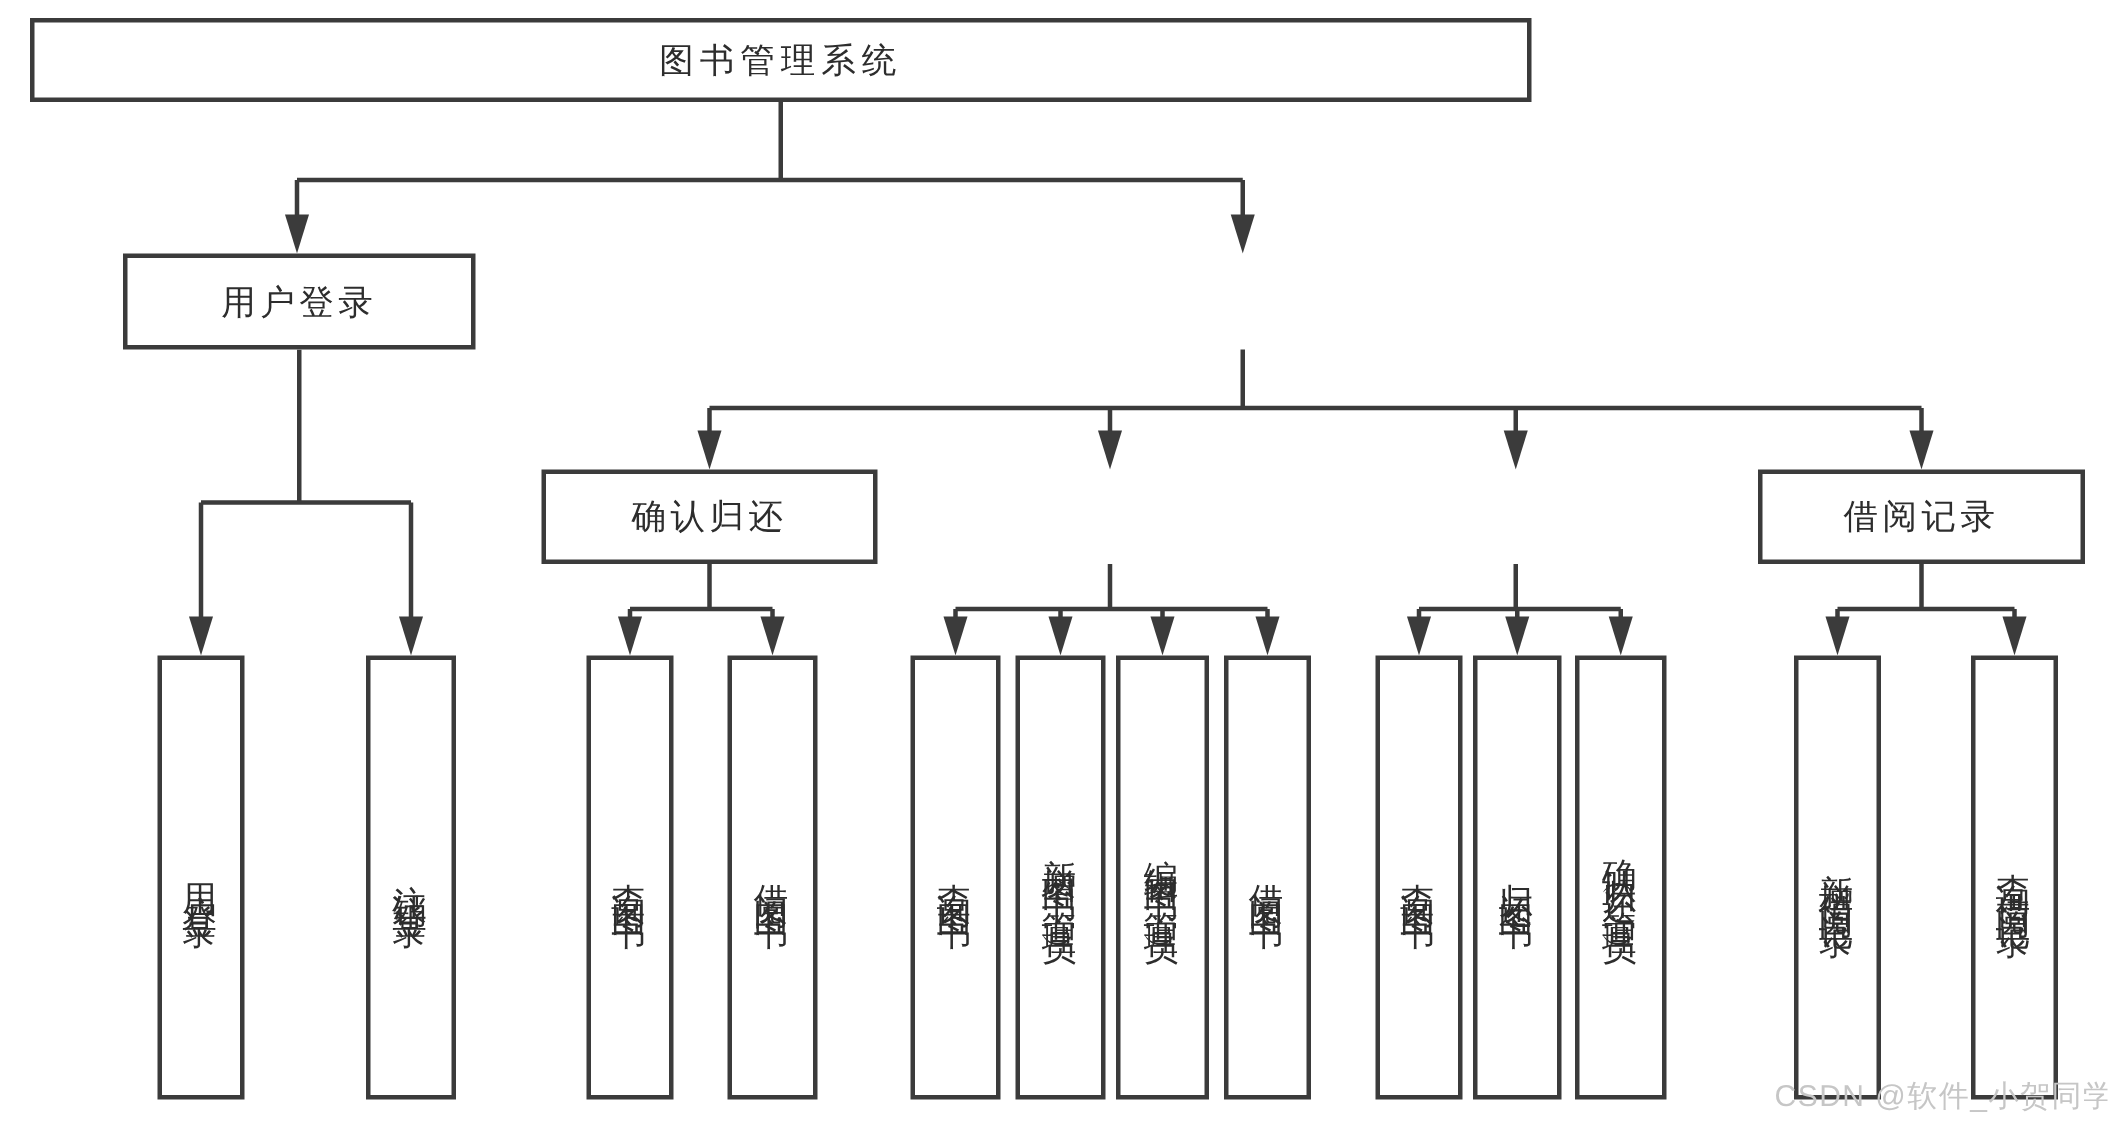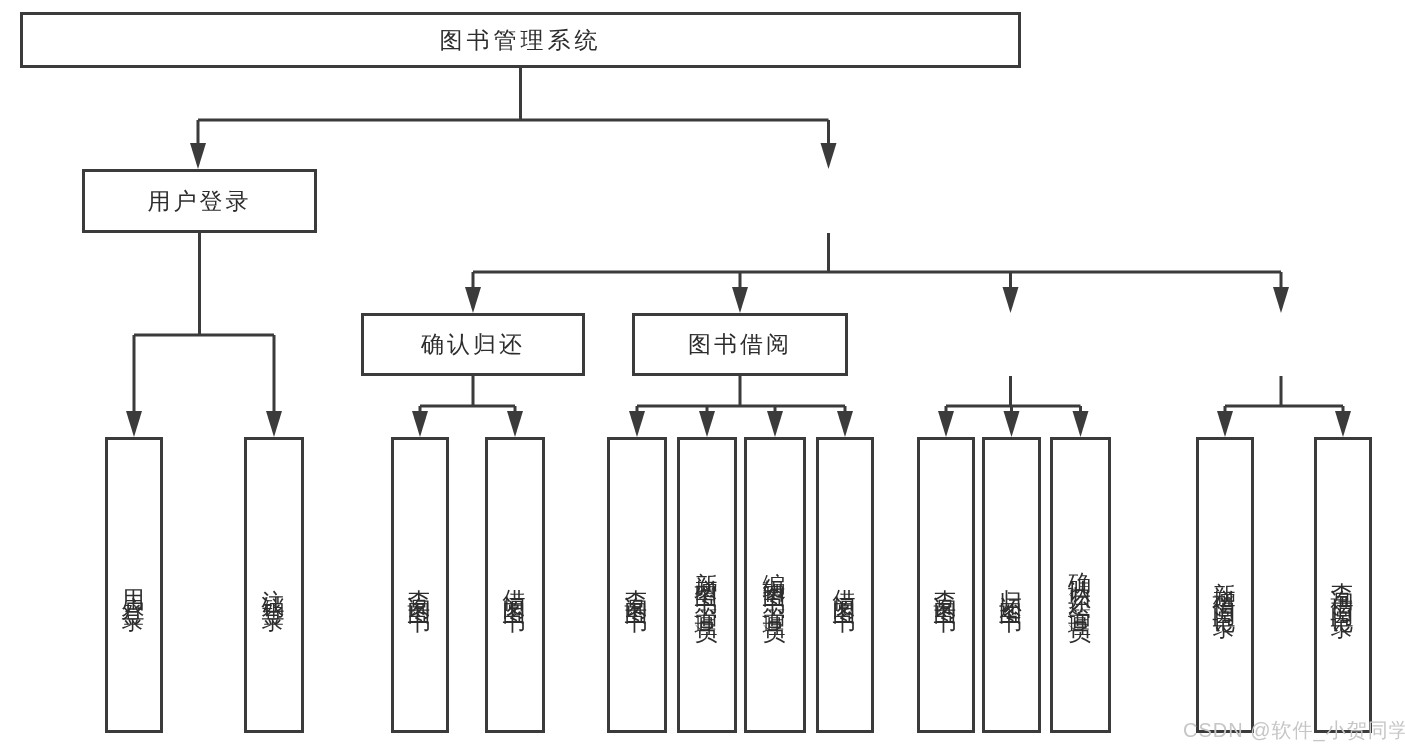--- a/index.html
+++ b/index.html
@@ -75,21 +75,21 @@
       <polygon points="1217,411 1233,411 1225,437"></polygon>
       <polygon points="1335,411 1351,411 1343,437"></polygon>
     </g>
   </svg>
 
   <div class="node title" style="left:20px;top:12px;width:1001px;height:56px">图书管理系统</div>
 
   <div class="node" style="left:82px;top:169px;width:235px;height:64px">用户登录</div>
 
   <div class="node" style="left:361px;top:313px;width:224px;height:63px">确认归还</div>
-  <div class="node" style="left:632px;top:313px;width:216px;height:63px">图书借阅</div>
+  <div class="node" style="left:1172px;top:313px;width:218px;height:63px">借阅记录</div>
 
   <div class="vnode" style="left:105px;width:58px">用户登录</div>
   <div class="vnode" style="left:244px;width:60px">注销登录</div>
 
   <div class="vnode" style="left:391px;width:58px">查询图书</div>
   <div class="vnode" style="left:485px;width:60px">借阅图书</div>
 
   <div class="vnode" style="left:607px;width:60px">查询图书</div>
   <div class="vnode" style="left:677px;width:60px">新增图书（管理员）</div>
   <div class="vnode" style="left:744px;width:62px">编辑图书（管理员）</div>

